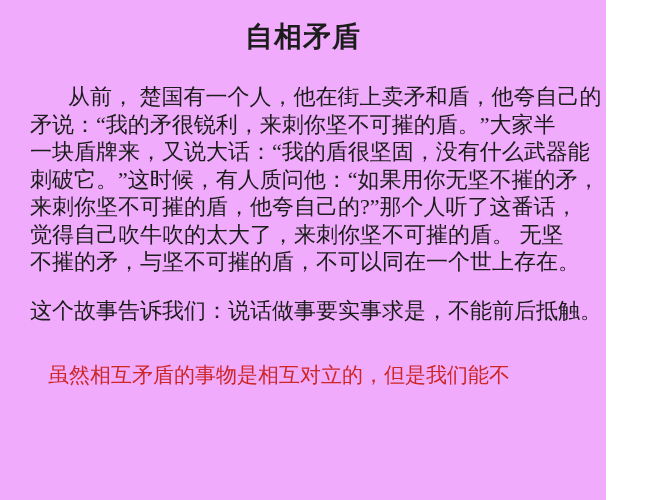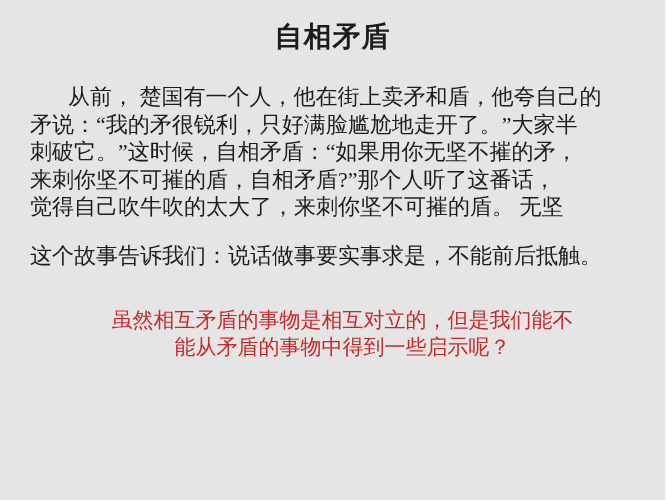--- a/index.html
+++ b/index.html
@@ -2,23 +2,23 @@
 <html><head>
 <meta charset="utf-8">
 <style>
   html, body {
     margin: 0;
     padding: 0;
     background: #ffffff;
   }
   .page {
     position: relative;
-    width: 665px;
+    width: 606px;
     height: 500px;
-    background: #e5e5e5;
+    background: #f0abfc;
     overflow: hidden;
     font-family: "Liberation Serif", "DejaVu Serif", serif;
     color: #1c1c1c;
   }
   .title {
     margin: 0;
     padding-top: 21px;
     text-align: center;
     font-size: 28px;
     line-height: 31px;
@@ -41,41 +41,41 @@
     margin: 21px 28px 14px 30px;
     font-size: 22px;
     line-height: 27.5px;
     white-space: nowrap;
   }
   .question {
     margin: 38px 28px 0 48px;
     font-size: 21px;
     line-height: 27px;
     color: #cc2626;
-    text-align: center;
   }
   .question .line {
     white-space: nowrap;
   }
 </style>
 </head>
 <body>
 
 <div class="page">
 
   <h1 class="title">自相矛盾</h1>
 
   <div class="story">
     <div class="line first">从前， 楚国有一个人，他在街上卖矛和盾，他夸自己的</div>
-    <div class="line">矛说：“我的矛很锐利，只好满脸尴尬地走开了。”大家半</div>
-    <div class="line">刺破它。”这时候，自相矛盾：“如果用你无坚不摧的矛，</div>
-    <div class="line">来刺你坚不可摧的盾，自相矛盾?”那个人听了这番话，</div>
+    <div class="line">矛说：“我的矛很锐利，来刺你坚不可摧的盾。”大家半</div>
+    <div class="line">一块盾牌来，又说大话：“我的盾很坚固，没有什么武器能</div>
+    <div class="line">刺破它。”这时候，有人质问他：“如果用你无坚不摧的矛，</div>
+    <div class="line">来刺你坚不可摧的盾，他夸自己的?”那个人听了这番话，</div>
     <div class="line">觉得自己吹牛吹的太大了，来刺你坚不可摧的盾。 无坚</div>
+    <div class="line">不摧的矛，与坚不可摧的盾，不可以同在一个世上存在。</div>
   </div>
 
   <div class="moral">这个故事告诉我们：说话做事要实事求是，不能前后抵触。</div>
 
   <div class="question">
     <div class="line">虽然相互矛盾的事物是相互对立的，但是我们能不</div>
-    <div class="line">能从矛盾的事物中得到一些启示呢？</div>
   </div>
 
 </div>
 
 </body></html>

